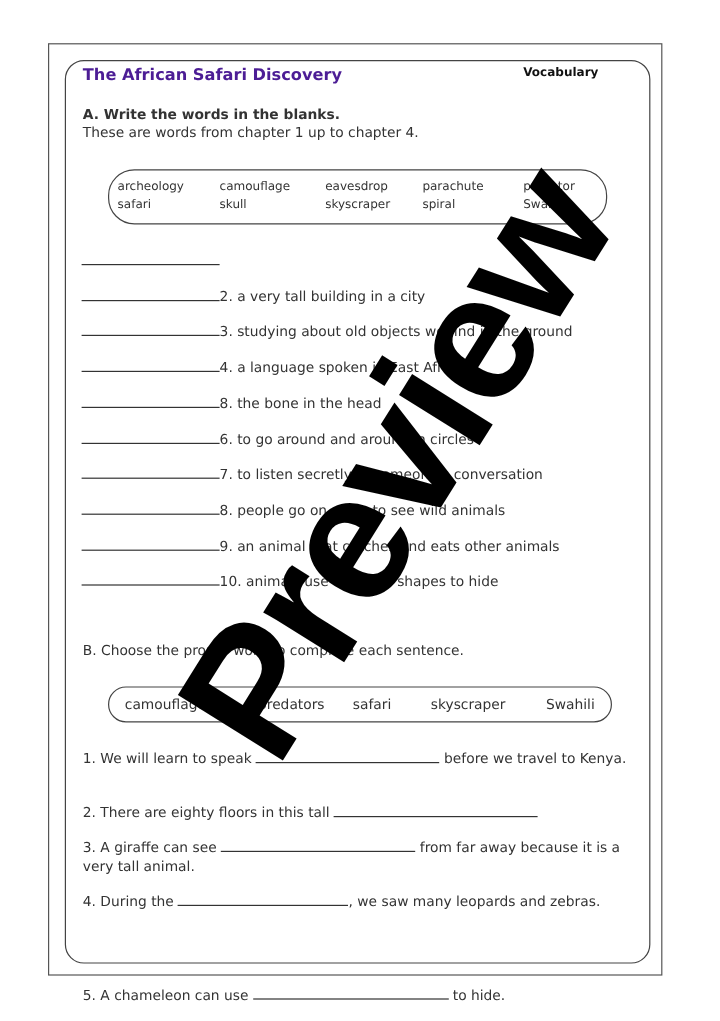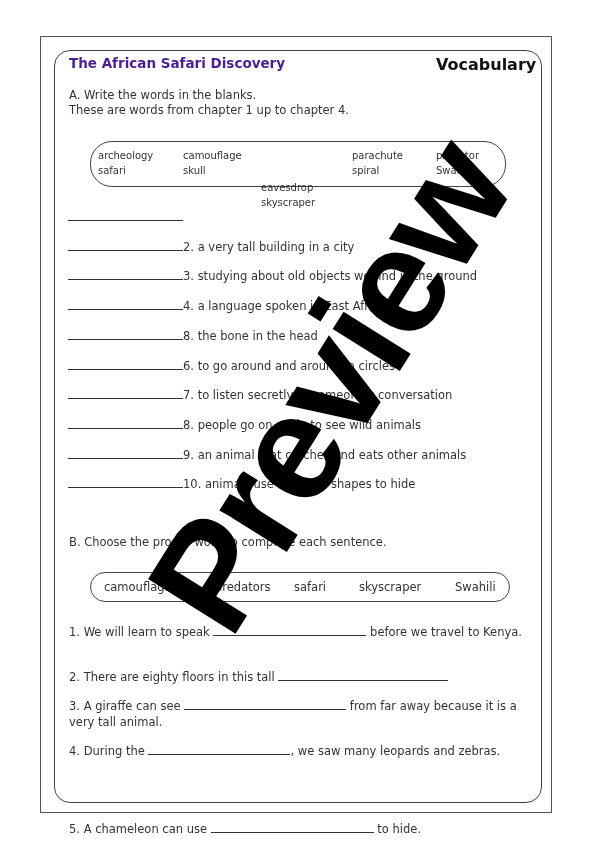--- a/index.html
+++ b/index.html
@@ -1,20 +1,20 @@
 <!DOCTYPE html>
 <html><head>
 <meta charset="utf-8">
 <style>
   html, body { margin:0; padding:0; background:#ffffff; }
   body { width:600px; height:851px; position:relative; overflow:hidden; font-family:"DejaVu Sans", sans-serif; color:#222; }
   .outer { position:absolute; left:40px; top:36px; width:512px; height:777px; border:1.5px solid #555; box-sizing:border-box; }
   .inner { position:absolute; left:54px; top:50px; width:488px; height:753px; border:1.3px solid #444; border-radius:16px; box-sizing:border-box; }
   .title { position:absolute; left:69px; top:55px; font-size:13.5px; font-weight:bold; color:#4c1d95; }
-  .vocab { position:absolute; left:436px; top:55px; font-size:16px; font-weight:bold; color:#111; }
+  .vocab { position:absolute; left:436px; top:55px; font-size:10px; font-weight:bold; color:#111; }
   .instr { position:absolute; left:69px; font-size:11.5px; color:#333; }
   .wordbox { position:absolute; border:1px solid #444; border-radius:22px; box-sizing:border-box; }
   .wordbox.a { left:90px; top:141px; width:416px; height:46px; }
   .wordbox.b { left:90px; top:572px; width:420px; height:30px; }
   .wcol { position:absolute; text-align:left; font-size:10px; color:#333; line-height:15px; }
   .bword { position:absolute; top:580px; font-size:11.5px; color:#333; }
   .defrow { position:absolute; left:68px; font-size:11.5px; color:#333; white-space:nowrap; }
   .blank { display:inline-block; width:115px; border-bottom:1px solid #333; height:12px; vertical-align:baseline; }
   .sent { position:absolute; left:69px; width:465px; font-size:11.5px; color:#333; line-height:16px; }
   .sblank { display:inline-block; border-bottom:1px solid #333; height:11px; }
@@ -22,33 +22,33 @@
 </style>
 </head>
 <body>
 
 <div class="outer"></div>
 <div class="inner"></div>
 
 <div class="title">The African Safari Discovery</div>
 <div class="vocab">Vocabulary</div>
 
-<div class="instr" style="top:88px;">A. Write the words in the blanks.</div>
+<div class="instr" style="top:88px;font-weight:bold;">A. Write the words in the blanks.</div>
 <div class="instr" style="top:103px;">These are words from chapter 1 up to chapter 4.</div>
 
 <div class="wordbox a"></div>
 <div class="wcol" style="left:98px; top:148px; width:74px;">
   <div>archeology</div>
   <div>safari</div>
 </div>
 <div class="wcol" style="left:183px; top:148px; width:78px;">
   <div>camouflage</div>
   <div>skull</div>
 </div>
-<div class="wcol" style="left:261px; top:148px; width:76px;margin-top:32px;">
+<div class="wcol" style="left:271px; top:148px; width:76px;">
   <div>eavesdrop</div>
   <div>skyscraper</div>
 </div>
 <div class="wcol" style="left:352px; top:148px; width:74px;">
   <div>parachute</div>
   <div>spiral</div>
 </div>
 <div class="wcol" style="left:436px; top:148px; width:66px;">
   <div>predator</div>
   <div>Swahili</div>

